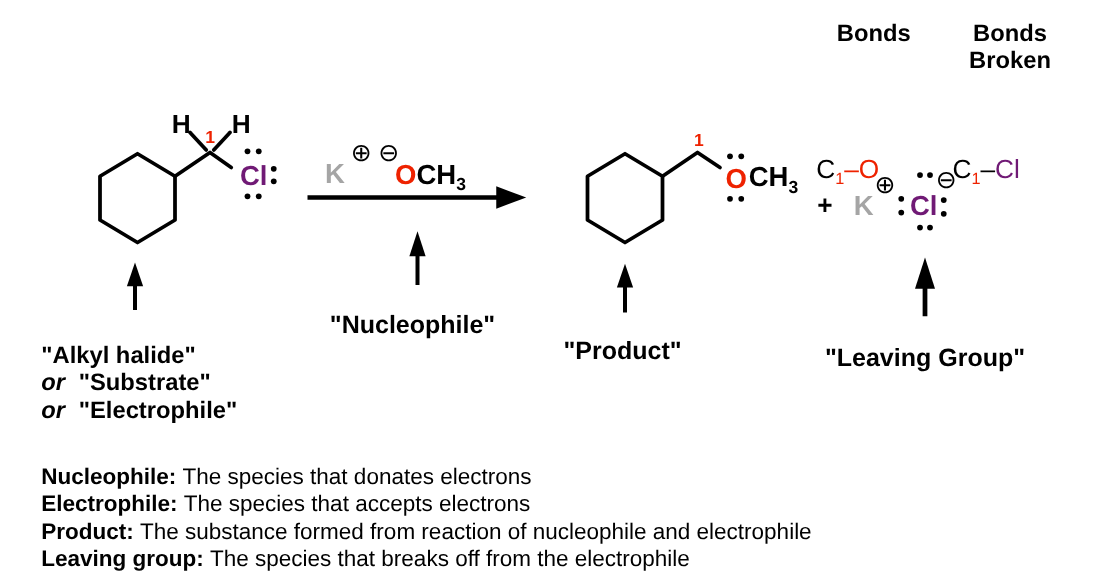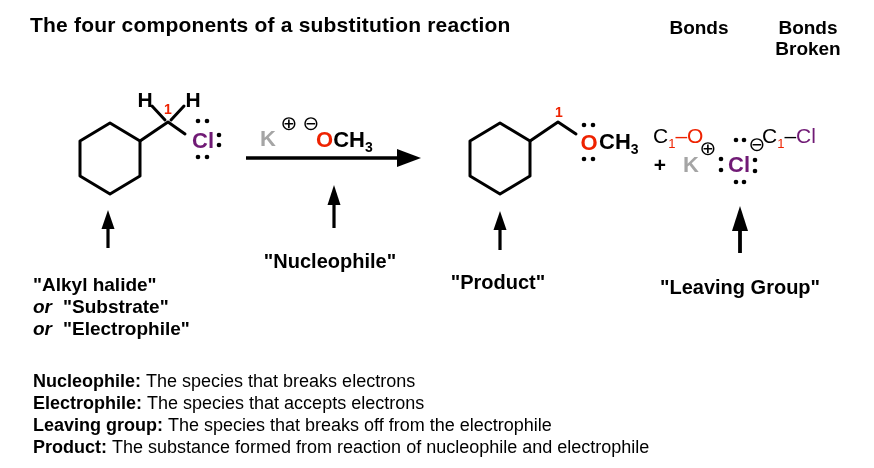--- a/index.html
+++ b/index.html
@@ -84,21 +84,20 @@
     <g>
       <line x1="500" y1="250" x2="500" y2="228" stroke="#000" stroke-width="3.2"></line>
       <polygon points="500,211 493.5,230 506.5,230" fill="#000"></polygon>
     </g>
     <g>
       <line x1="740" y1="253" x2="740" y2="229" stroke="#000" stroke-width="3.8"></line>
       <polygon points="740,206 732,231 748,231" fill="#000"></polygon>
     </g>
   </svg>
 
-  <div class="abs title" style="left:30px;top:13px">The four components of a substitution reaction</div>
 
   <div class="abs hdr" style="left:653px;top:17px;width:92px">
     <div>Bonds</div>
   </div>
   <div class="abs hdr" style="left:762px;top:17px;width:92px">
     <div>Bonds</div>
     <div>Broken</div>
   </div>
   <div class="abs formula" style="left:653px;top:84px;width:92px">
     <span>C</span><sub class="red">1</sub><span class="red">–</span><span class="red">O</span>
@@ -134,19 +133,19 @@
   <div class="abs alkyl" style="left:33px;top:274px">
     <div><span>"Alkyl halide"</span></div>
     <div><span class="it">or</span><span>"Substrate"</span></div>
     <div><span class="it">or</span><span>"Electrophile"</span></div>
   </div>
   <div class="abs c lbl" style="left:330px;top:261px">"Nucleophile"</div>
   <div class="abs c lbl" style="left:498px;top:282px">"Product"</div>
   <div class="abs c lbl" style="left:740px;top:287px">"Leaving Group"</div>
 
   <div class="abs defs" style="left:33px;top:370px">
-    <div><span class="term">Nucleophile:</span><span>The species that breaks electrons</span></div>
+    <div><span class="term">Nucleophile:</span><span>The species that donates electrons</span></div>
     <div><span class="term">Electrophile:</span><span>The species that accepts electrons</span></div>
+    <div><span class="term">Product:</span><span>The substance formed from reaction of nucleophile and electrophile</span></div>
     <div><span class="term">Leaving group:</span><span>The species that breaks off from the electrophile</span></div>
-    <div><span class="term">Product:</span><span>The substance formed from reaction of nucleophile and electrophile</span></div>
   </div>
 
 </div>
 
 </body></html>

